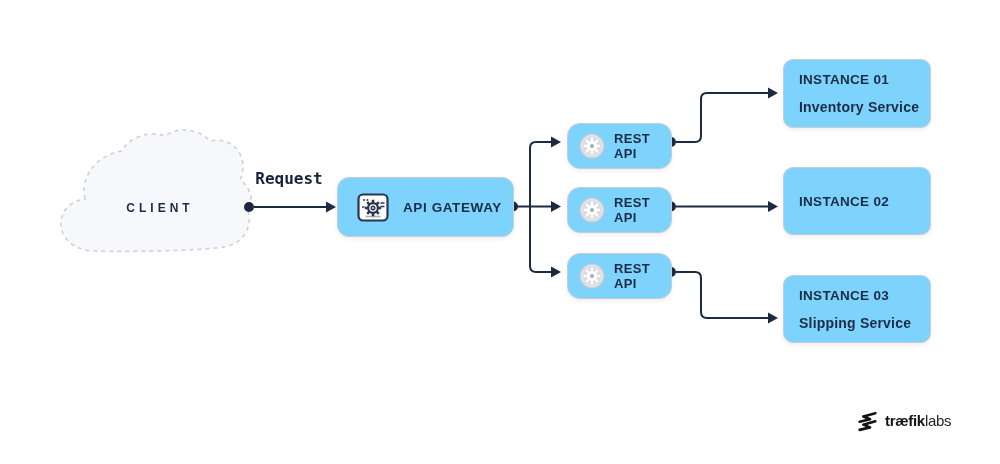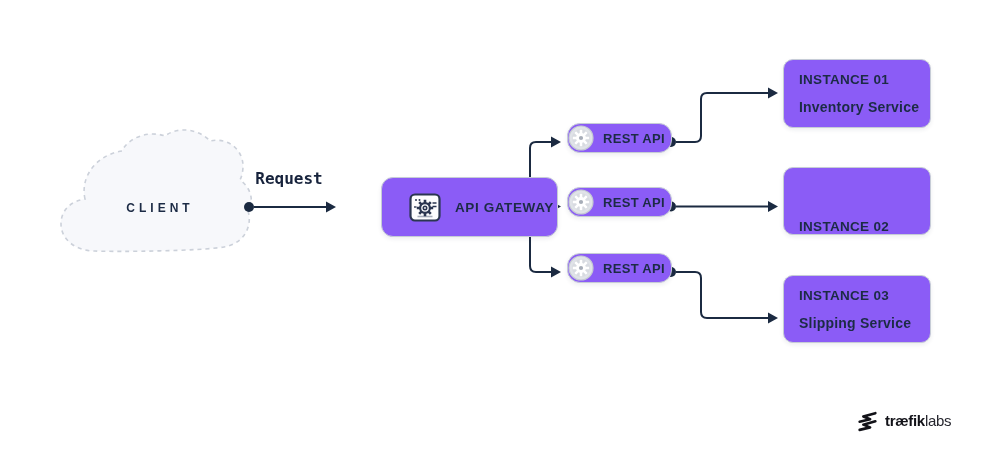--- a/index.html
+++ b/index.html
@@ -2,34 +2,34 @@
 <html><head>
 <meta charset="utf-8">
 <style>
   html,body{margin:0;padding:0;background:#fff;}
   #canvas{
     position:relative;width:1000px;height:464px;background:#ffffff;
     font-family:"Liberation Sans",sans-serif;color:#1c2b45;overflow:hidden;
   }
   #wires{position:absolute;left:0;top:0;width:1000px;height:464px;}
   .node{
-    position:absolute;background:#8b5cf6;border:1.5px solid #c6ccd6;
+    position:absolute;background:#7dd3fc;border:1.5px solid #c6ccd6;
     box-shadow:0 2px 4px rgba(27,42,65,.08);box-sizing:border-box;
   }
   .label-node{display:flex;align-items:center;}
-  .gateway{left:337px;top:177px;width:177px;height:60px;border-radius:12px;padding-left:26px;gap:13px;margin-left:44px;}
+  .gateway{left:337px;top:177px;width:177px;height:60px;border-radius:12px;padding-left:18px;gap:13px;}
   .gateway .txt{font-size:13.5px;font-weight:800;letter-spacing:.6px;}
-  .rest{width:105px;height:30px;border-radius:13px;gap:9px;left:567px;}
+  .rest{width:105px;height:46px;border-radius:13px;padding-left:11px;gap:9px;left:567px;}
   .rest .txt{font-size:13px;font-weight:800;letter-spacing:.3px;}
   .rest1{top:123px;} .rest2{top:187px;} .rest3{top:253px;}
   .instance{
     left:783px;width:148px;border-radius:10px;display:flex;flex-direction:column;
     justify-content:center;gap:12px;padding-left:15px;
   }
-  .inst1{top:59px;height:69px;} .inst2{top:167px;height:68px;justify-content:flex-end;} .inst3{top:275px;height:68px;}
+  .inst1{top:59px;height:69px;} .inst2{top:167px;height:68px;} .inst3{top:275px;height:68px;}
   .instance .t1{font-size:13.5px;font-weight:800;letter-spacing:.3px;}
   .instance .t2{font-size:14px;font-weight:700;letter-spacing:.2px;}
   .client-label{
     position:absolute;left:110px;top:201px;width:100px;text-align:center;
     font-size:12px;font-weight:800;letter-spacing:4px;
   }
   .request-label{
     position:absolute;left:252px;top:169px;width:74px;text-align:center;
     font-family:"DejaVu Sans Mono",monospace;font-size:16px;font-weight:700;color:#17233c;
   }

